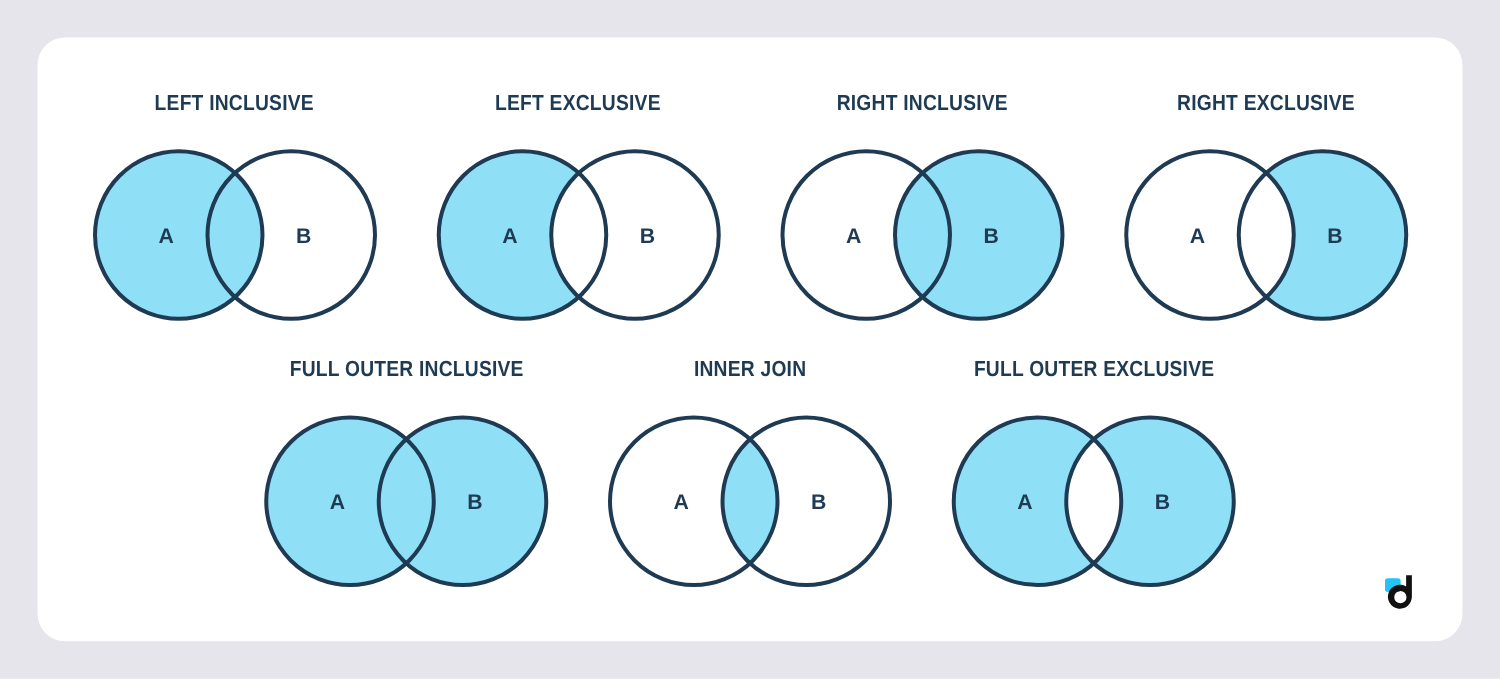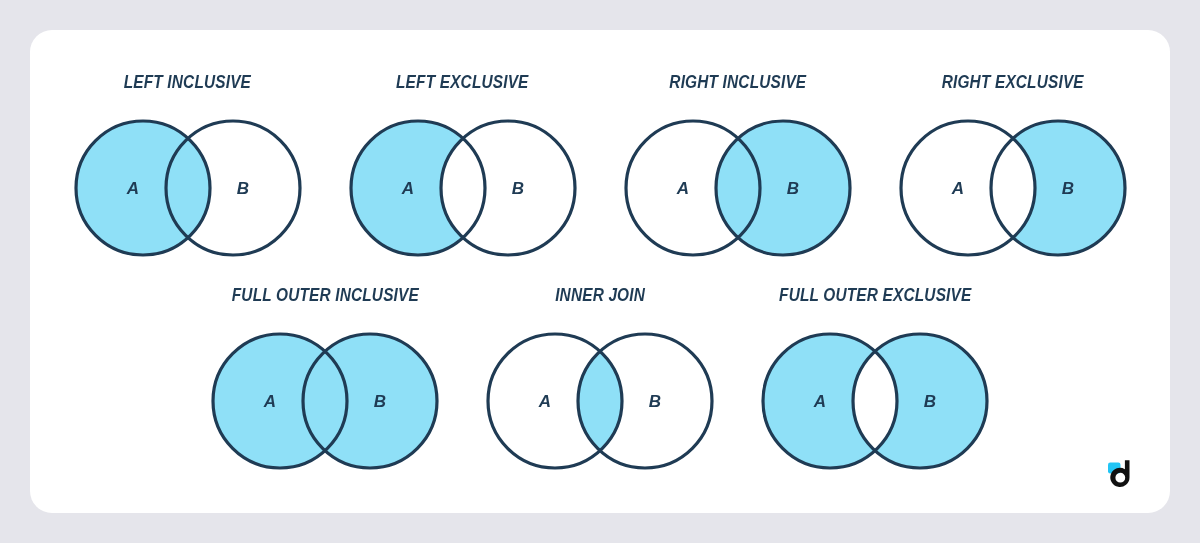--- a/index.html
+++ b/index.html
@@ -21,21 +21,20 @@
     height: 483px;
     background: #ffffff;
     border-radius: 22px;
   }
   .grid-row {
     position: absolute;
     left: 0;
     width: 1140px;
     display: flex;
     justify-content: center;
-    font-style: italic;
   }
   .row-1 { top: 42px; }
   .row-2 { top: 255px; }
   .cell {
     width: 275px;
     display: flex;
     flex-direction: column;
     align-items: center;
   }
   .venn-title {

